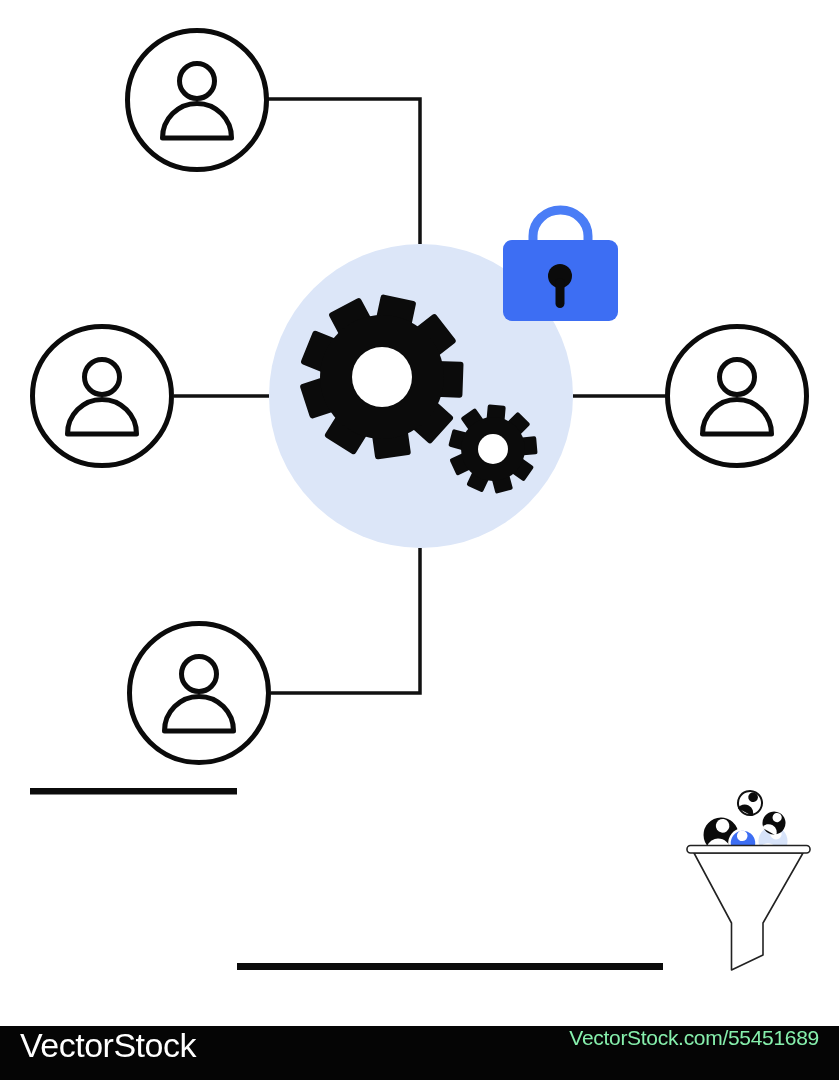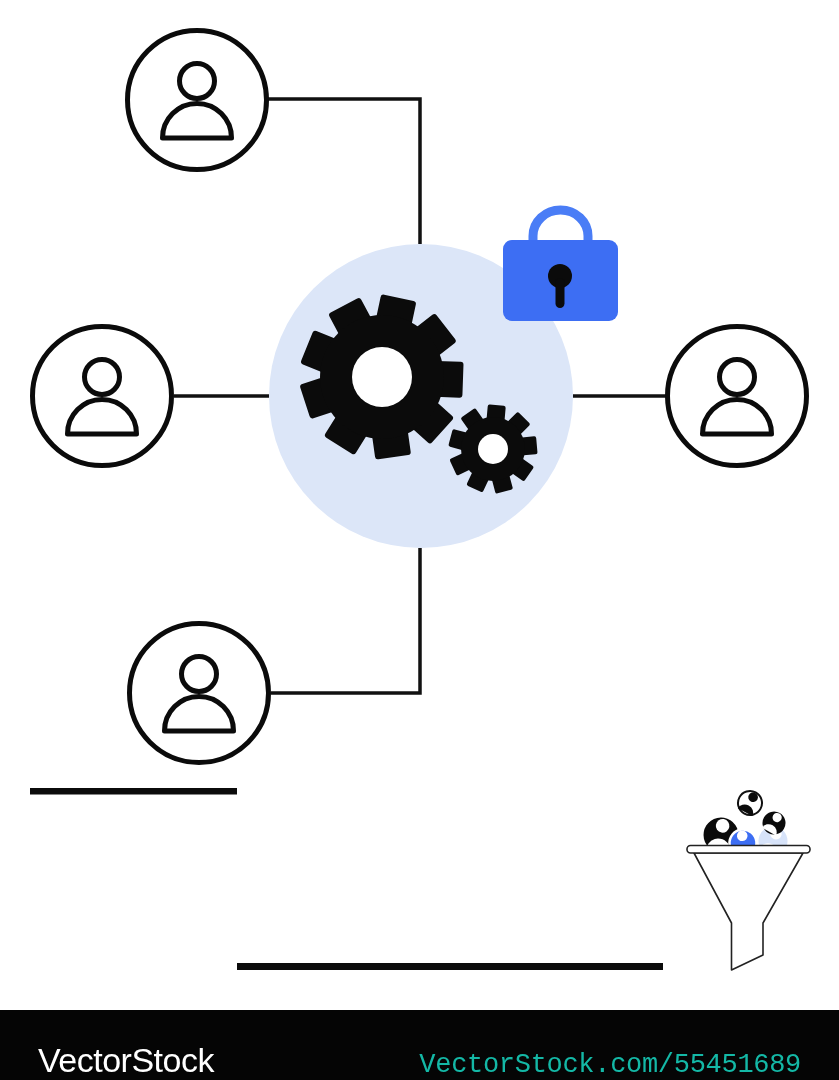--- a/index.html
+++ b/index.html
@@ -17,38 +17,37 @@
     overflow:hidden;
     font-family:"Liberation Sans", sans-serif;
   }
   .art{
     position:absolute;top:0;left:0;
     width:839px;height:1014px;
     display:block;
   }
   .watermark-bar{
     position:absolute;left:0;bottom:0;
-    width:839px;height:70px;
+    width:839px;height:54px;
     background:#050505;
-    display:flex;align-items:flex-end;justify-content:space-between;
+    display:flex;align-items:flex-start;justify-content:space-between;
     box-sizing:border-box;
-    padding:0 38px;
+    padding:0 20px;
   }
   .wm-brand{
     color:#ffffff;
     font-size:34px;
     font-weight:500;
     letter-spacing:-0.5px;
   }
   .wm-url{
-    color:#14b8a6;
-    font-size:27px;
+    color:#86efac;
+    font-size:21px;
     font-weight:400;
     letter-spacing:-0.3px;
-    font-family:Liberation Mono, monospace;
   }
 </style>
 </head>
 <body>
 
 <div class="page">
 
   <svg class="art" viewBox="0 0 839 1014" xmlns="http://www.w3.org/2000/svg">
     <defs>
 

